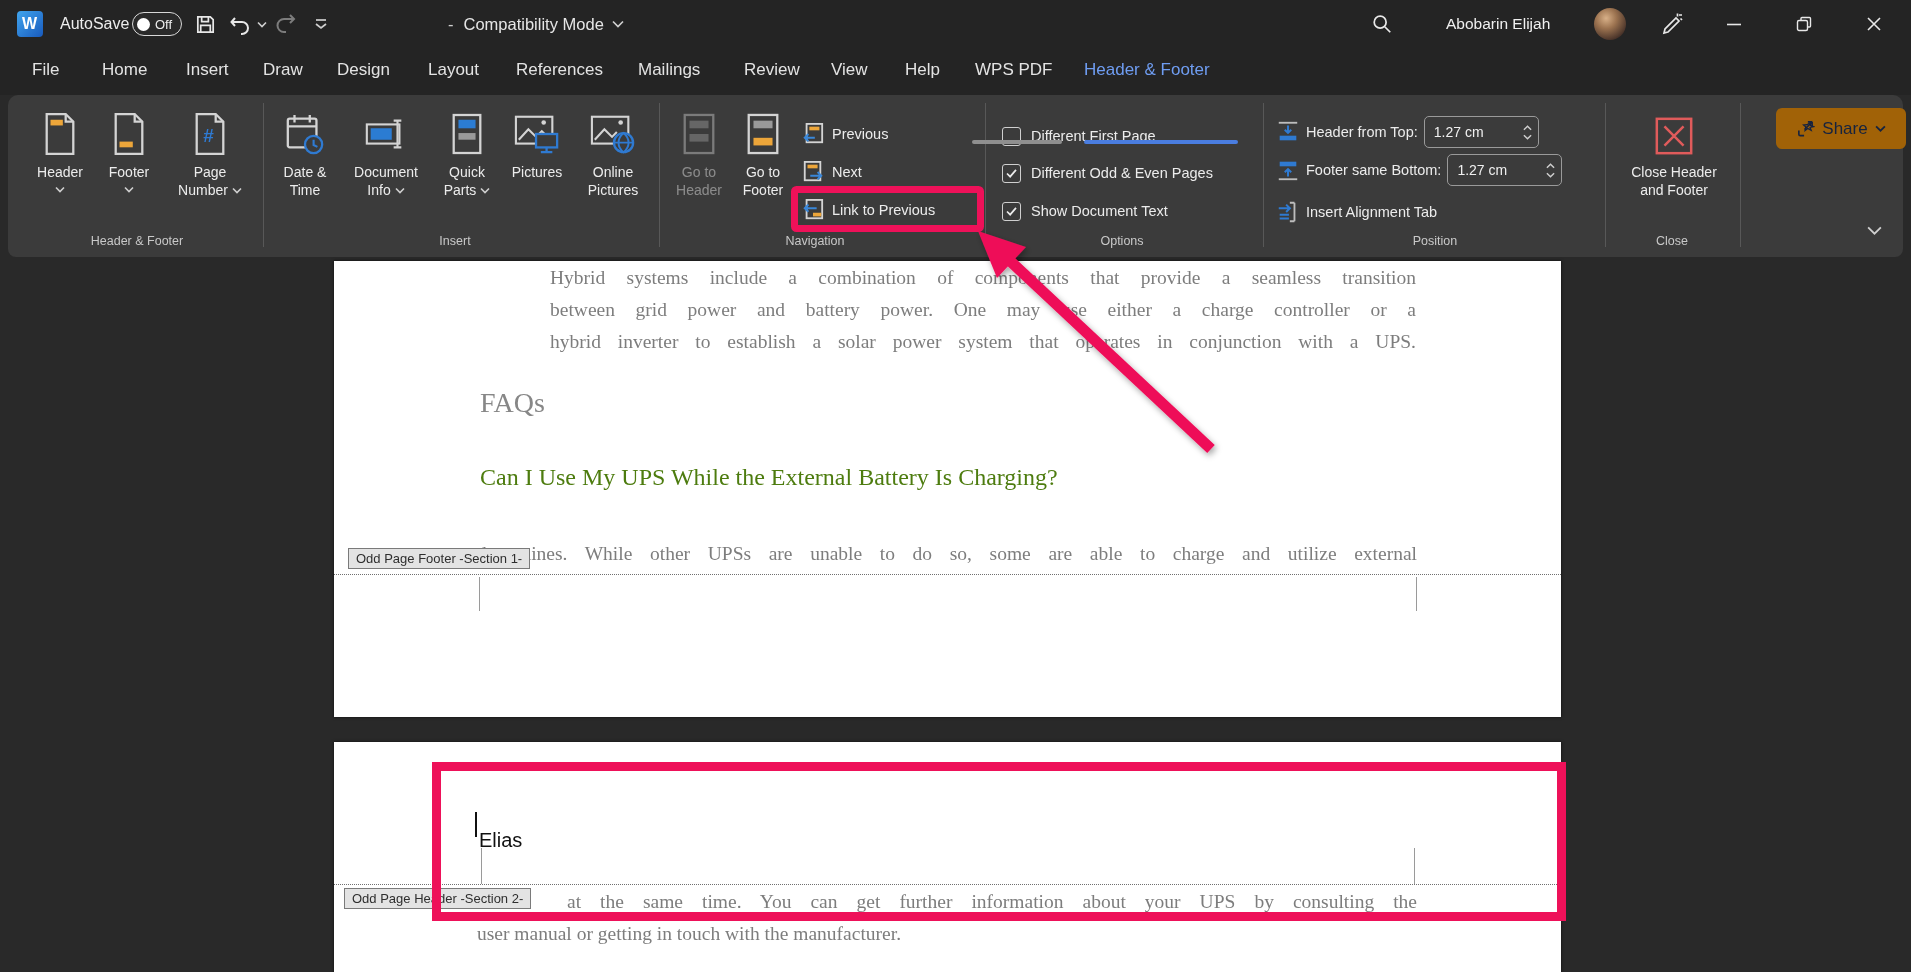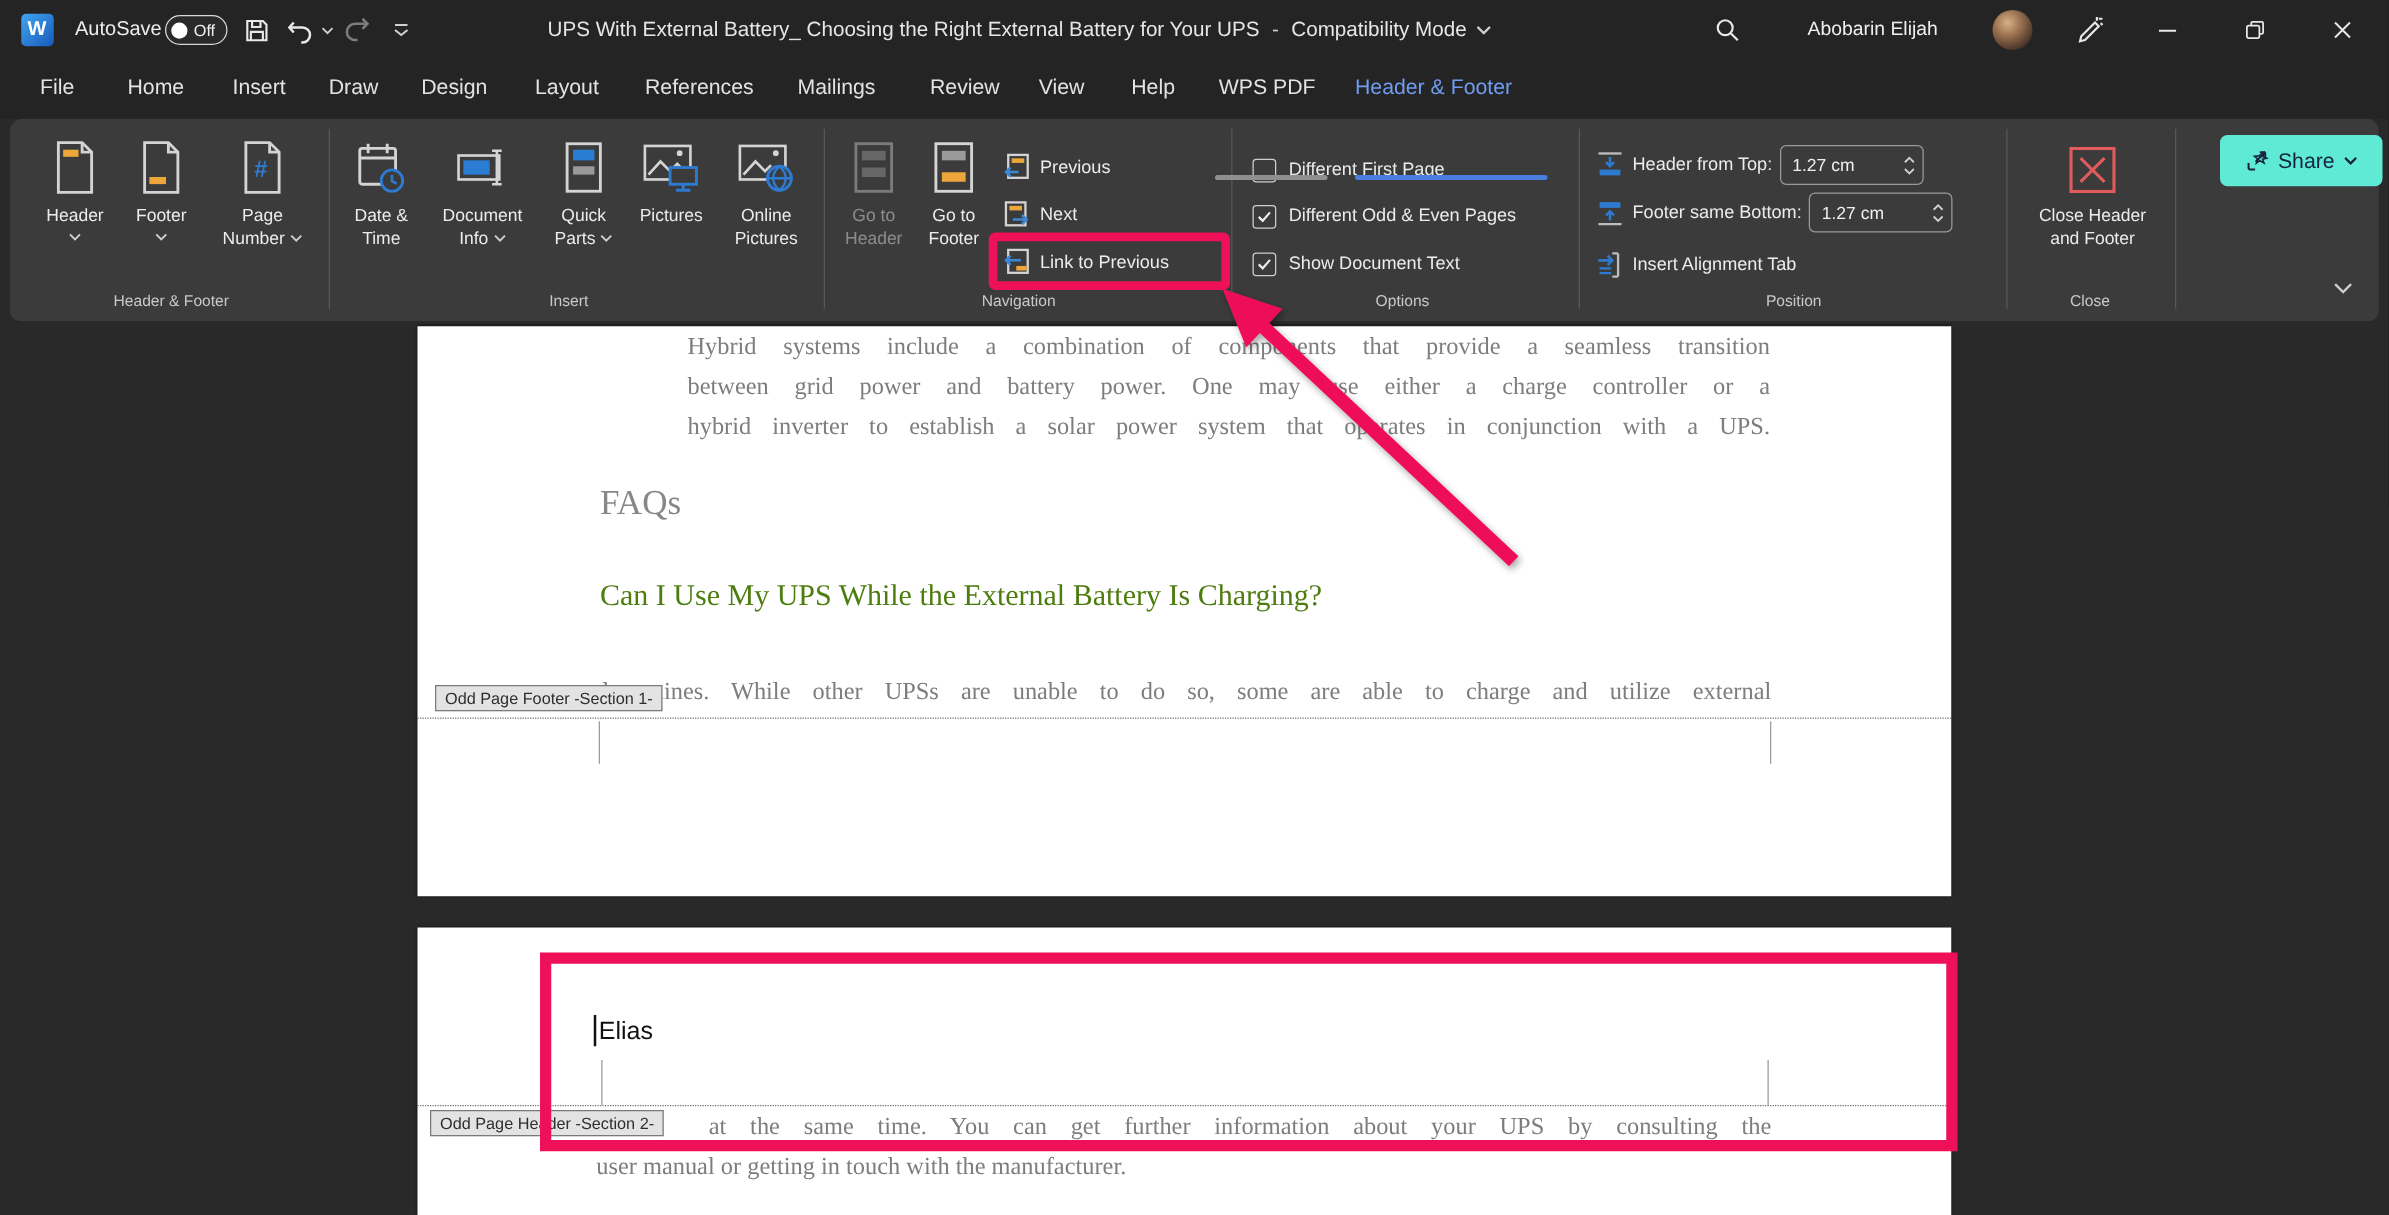--- a/index.html
+++ b/index.html
@@ -30,21 +30,21 @@
   .pen-btn{left:1655px;width:34px;justify-content:center;}
   .win-btn{width:44px;justify-content:center;}
   .min-btn{left:1712px;} .rest-btn{left:1782px;} .close-btn{left:1852px;}
   
   .menubar{position:absolute;left:0;top:48px;width:100%;height:47px;background:#242424;}
   .menu-item{position:absolute;top:12px;font-size:17px;color:#e3e3e3;white-space:nowrap;}
   .menu-item.active{color:#6f9df2;}
   .u-gray,.u-blue{position:absolute;height:3.5px;border-radius:2px;top:92px;}
   .u-gray{background:#8f8f8f;}
   .u-blue{background:#4a7de0;}
-  .share-btn{position:absolute;left:1776px;top:60px;width:130px;height:41px;background:#5eead4;border-radius:6px;
+  .share-btn{position:absolute;left:1776px;top:60px;width:130px;height:41px;background:#a16207;border-radius:6px;
       display:flex;align-items:center;justify-content:center;gap:7px;color:#16233f;font-size:17px;z-index:6;}
   
   .ribbon{position:absolute;left:8px;top:95px;width:1895px;height:162px;background:#3b3b3b;
       border-radius:10px 10px 8px 8px;z-index:2;}
   .rsep{position:absolute;top:8px;height:144px;width:1px;background:#585858;}
   .glabel{position:absolute;top:139px;transform:translateX(-50%);font-size:12.5px;color:#c9c9c9;white-space:nowrap;}
   .bigbtn{position:absolute;top:10px;height:124px;display:flex;flex-direction:column;align-items:center;
       border-radius:4px;}
   .bigbtn .bicon{height:52px;display:flex;align-items:flex-end;}
   .bigbtn .blabel{font-size:14px;line-height:18px;color:#ececec;text-align:center;margin-top:6px;white-space:nowrap;}
@@ -66,21 +66,21 @@
   .page1{top:4px;height:456px;}
   .page2{top:485px;height:231px;}
   .serifline{position:absolute;font-family:"Liberation Serif","DejaVu Serif",serif;color:#7d7d7d;
       font-size:19.5px;white-space:nowrap;}
   .jline{white-space:normal;text-align:justify;text-align-last:justify;overflow:hidden;height:26px;}
   .heading{position:absolute;font-family:"Liberation Serif","DejaVu Serif",serif;color:#878787;white-space:nowrap;}
   .sectag{position:absolute;background:#e3e3e3;border:1px solid #7a7a7a;color:#2e2e2e;
       font-size:13px;padding:2px 7px;white-space:nowrap;z-index:5;}
   .dotline{position:absolute;left:0;width:100%;border-top:1.5px dotted #707070;}
   .vmark{position:absolute;width:1px;background:#9a9a9a;}
-  .hdrtext{position:absolute;font-size:20px;color:#111;}
+  .hdrtext{position:absolute;font-size:20px;color:#111;margin-top:15px;}
   .caret{position:absolute;width:1.6px;background:#111;}
   
   .overlay{position:absolute;left:0;top:0;width:1911px;height:972px;pointer-events:none;z-index:40;}
 </style>
 </head>
 <body>
 
 <div id="app">
 
   <div class="titlebar">
@@ -116,21 +116,20 @@
           <path d="M19.5 7H10a6.5 6.5 0 0 0 0 13h2"></path>
         </svg>
     </div>
     <div class="tb-item qat" style="left:314px">
       <svg class="ic" width="14" height="12" viewBox="0 0 14 12" fill="none" stroke="#cfcfcf" stroke-width="1.7">
           <path d="M2 2h10"></path>
           <path d="M2 6l5 4 5-4"></path>
         </svg>
     </div>
     <div class="tb-item title-text">
-      <span>UPS With External Battery_ Choosing the Right External Battery for Your UPS</span>
       <span class="sep">-</span>
       <span>Compatibility Mode</span>
       <svg class="ic chev" width="12" height="8" viewBox="0 0 12 8" fill="none" stroke="#cfcfcf" stroke-width="1.7">
           <path d="M1 1.5l5 5 5-5"></path>
         </svg>
     </div>
     <div class="tb-item search-btn">
       <svg class="ic" width="22" height="22" viewBox="0 0 24 24" fill="none" stroke="#e8e8e8" stroke-width="1.9">
           <circle cx="10" cy="10" r="6.5"></circle>
           <path d="M15 15l6 6"></path>

